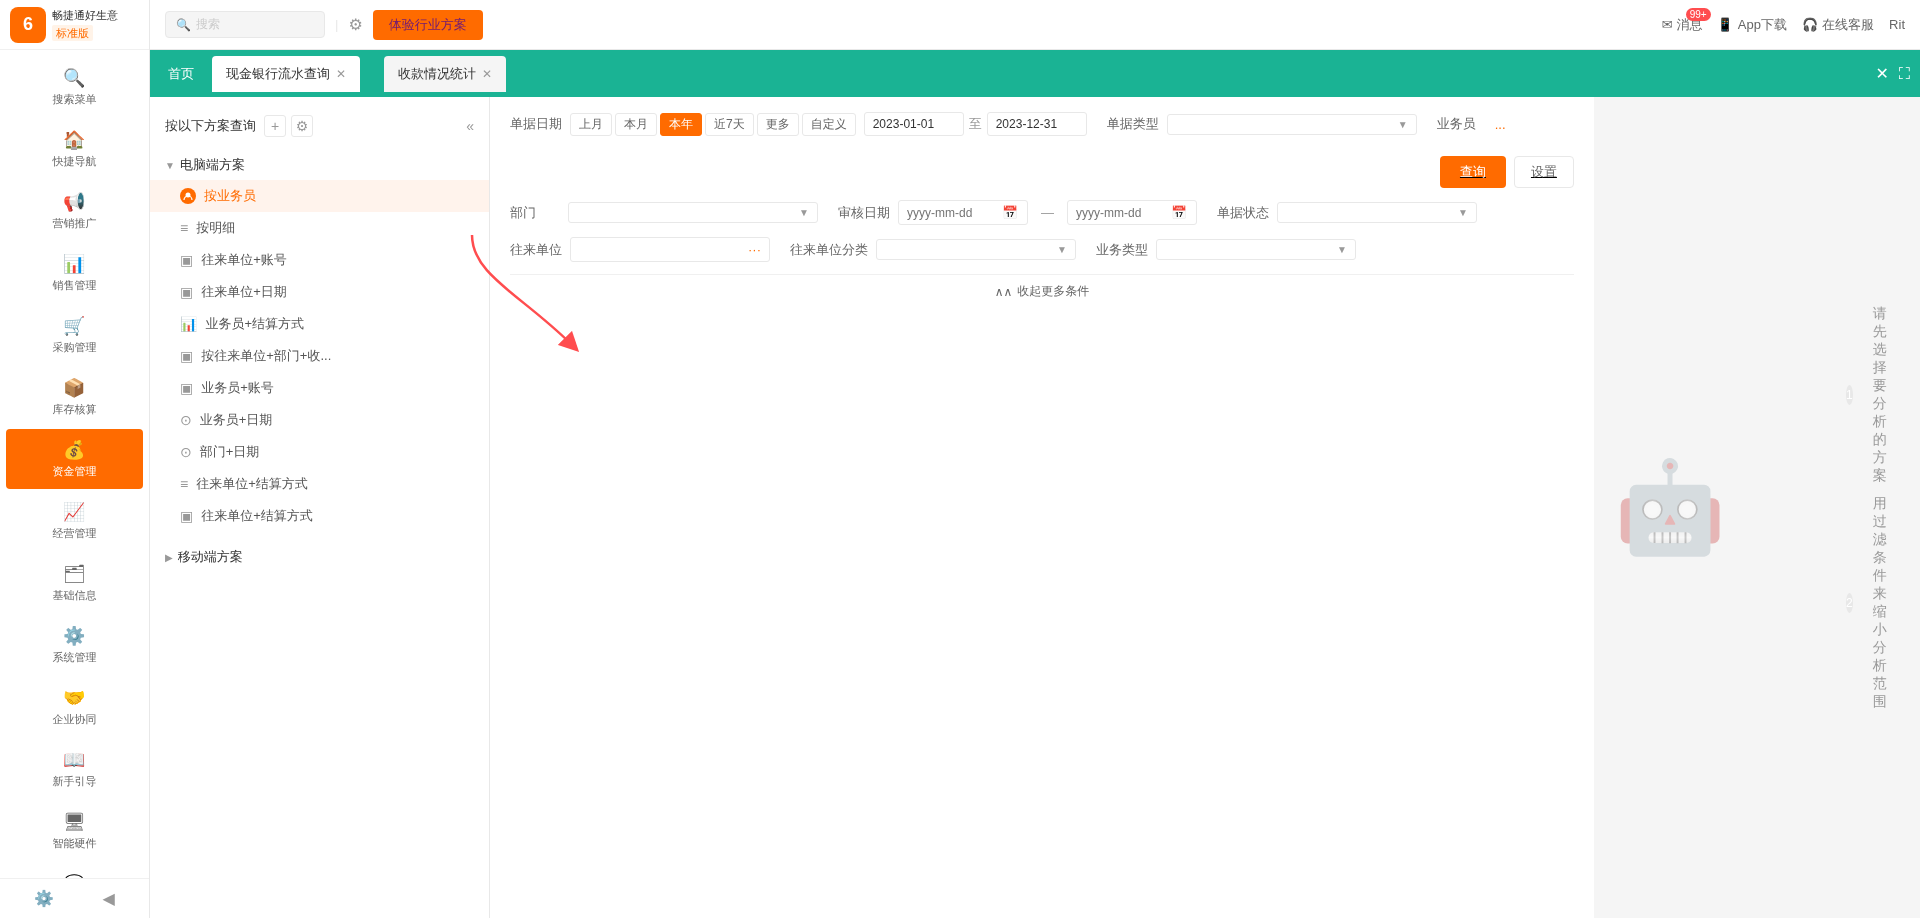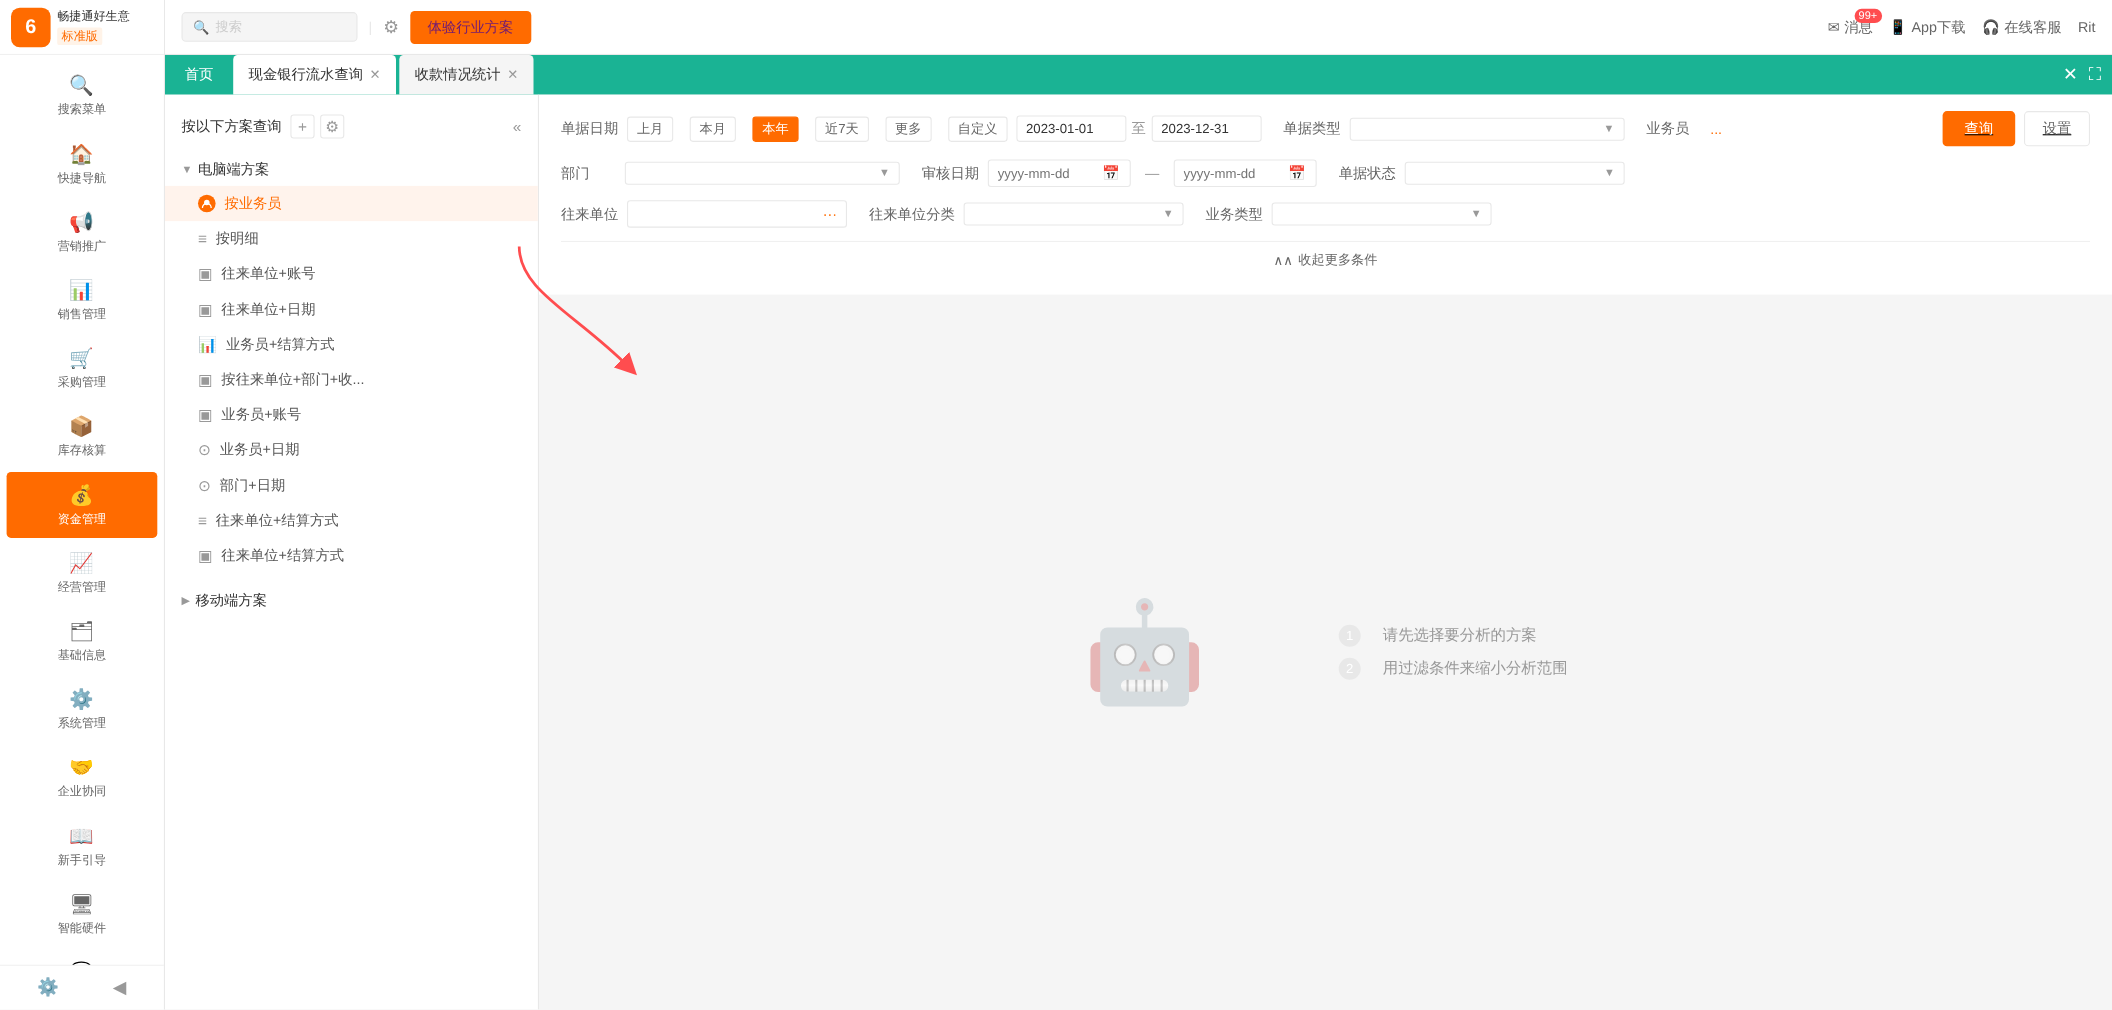--- a/index.html
+++ b/index.html
@@ -26,24 +26,24 @@
     .topbar { height: 50px; background: #fff; display: flex; align-items: center; padding: 0 15px; border-bottom: 1px solid #e8e8e8; gap: 10px; }
     .topbar-search { background: #f5f5f5; border: 1px solid #e8e8e8; border-radius: 4px; padding: 4px 10px; font-size: 12px; color: #999; width: 160px; display: flex; align-items: center; gap: 5px; }
     .topbar-divider { color: #e8e8e8; }
     .topbar-gear { color: #999; font-size: 16px; cursor: pointer; }
     .topbar-trial-btn { background: #ff6b00; color: #701a75; border: none; border-radius: 4px; padding: 6px 16px; font-size: 13px; cursor: pointer; }
     .topbar-right { margin-left: auto; display: flex; align-items: center; gap: 15px; color: #666; font-size: 13px; }
     .topbar-right .msg-badge { position: relative; }
     .badge-red { background: #ff4d4f; color: white; border-radius: 10px; font-size: 10px; padding: 1px 4px; position: absolute; top: -8px; right: -8px; }
 
     
-    .tabs { height: 36px; background: #1ab394; display: flex; align-items: center; padding: 0; }
+    .tabs { height: 47px; background: #1ab394; display: flex; align-items: center; padding: 0; }
     .tab-home { color: white; padding: 0 18px; height: 40px; display: flex; align-items: center; font-size: 13px; cursor: pointer; }
     .tab-item { background: white; color: #333; padding: 0 14px; height: 36px; display: flex; align-items: center; gap: 6px; font-size: 13px; cursor: pointer; border-radius: 4px 4px 0 0; margin-right: 3px; }
-    .tab-item.active { background: #f5f5f5; }
+    .tab-item.active { background: #f5f5f5; margin-left: 21px; }
     .tab-close { color: #999; font-size: 12px; }
     .tabs-right { margin-left: auto; display: flex; align-items: center; padding-right: 10px; }
     .tabs-close-icon { color: white; font-size: 16px; cursor: pointer; margin-right: 10px; }
     .tabs-expand-icon { color: white; font-size: 16px; cursor: pointer; }
 
     
     .page-header { background: white; padding: 12px 20px; border-bottom: 1px solid #f0f0f0; display: flex; align-items: center; }
     .page-header-actions { margin-left: auto; display: flex; gap: 10px; align-items: center; }
     .btn-export { color: #ff6b00; cursor: pointer; font-size: 13px; display: flex; align-items: center; gap: 4px; }
     .btn-refresh { color: #ff6b00; cursor: pointer; font-size: 13px; display: flex; align-items: center; gap: 4px; }
@@ -58,27 +58,27 @@
     .filter-panel-icons { display: flex; gap: 5px; }
     .filter-icon-btn { color: #999; font-size: 14px; cursor: pointer; width: 22px; height: 22px; display: flex; align-items: center; justify-content: center; border: 1px solid #e8e8e8; border-radius: 3px; }
     .filter-collapse-btn { color: #999; font-size: 14px; cursor: pointer; }
     .tree-section { padding: 5px 0; }
     .tree-header { display: flex; align-items: center; padding: 6px 15px; cursor: pointer; color: #333; font-size: 13px; }
     .tree-header .arrow { margin-right: 5px; font-size: 10px; color: #999; }
     .tree-item { display: flex; align-items: center; padding: 7px 15px 7px 30px; cursor: pointer; color: #555; font-size: 13px; gap: 8px; }
     .tree-item.active { color: #ff6b00; background: #fff3ec; }
 
     
-    .query-area { flex: 1; display: flex; flex-direction: column; background: #f5f5f5; overflow: hidden; }
+    .query-area { flex: 1; display: flex; background: #f5f5f5; overflow: hidden; }
     .query-form { background: #fff; padding: 15px 20px; }
     .form-row { display: flex; align-items: center; gap: 20px; margin-bottom: 12px; flex-wrap: wrap; }
     .form-field { display: flex; align-items: center; gap: 8px; }
     .form-label { color: #666; font-size: 13px; white-space: nowrap; min-width: 50px; }
     .date-range { display: flex; align-items: center; gap: 5px; }
-    .date-tabs { display: flex; gap: 15px; }
+    .date-tabs { display: flex; gap: 3px; }
     .date-tab { padding: 2px 8px; border: 1px solid #e8e8e8; border-radius: 3px; font-size: 12px; cursor: pointer; color: #666; background: white; }
     .date-tab.active { background: #ff6b00; color: white; border-color: #ff6b00; }
     .date-input { border: 1px solid #e8e8e8; border-radius: 3px; padding: 4px 8px; font-size: 12px; color: #333; width: 100px; }
     .date-separator { color: #999; }
     .form-select { border: 1px solid #e8e8e8; border-radius: 3px; padding: 4px 8px; font-size: 12px; color: #333; min-width: 150px; display: flex; align-items: center; justify-content: space-between; cursor: pointer; }
     .form-select-wide { min-width: 250px; }
     .select-arrow { color: #999; font-size: 10px; }
     .form-date-picker { display: flex; align-items: center; border: 1px solid #e8e8e8; border-radius: 3px; padding: 4px 8px; min-width: 130px; gap: 5px; }
     .date-icon { color: #999; font-size: 13px; }
     .form-actions { display: flex; gap: 8px; margin-left: auto; text-decoration: underline; }

